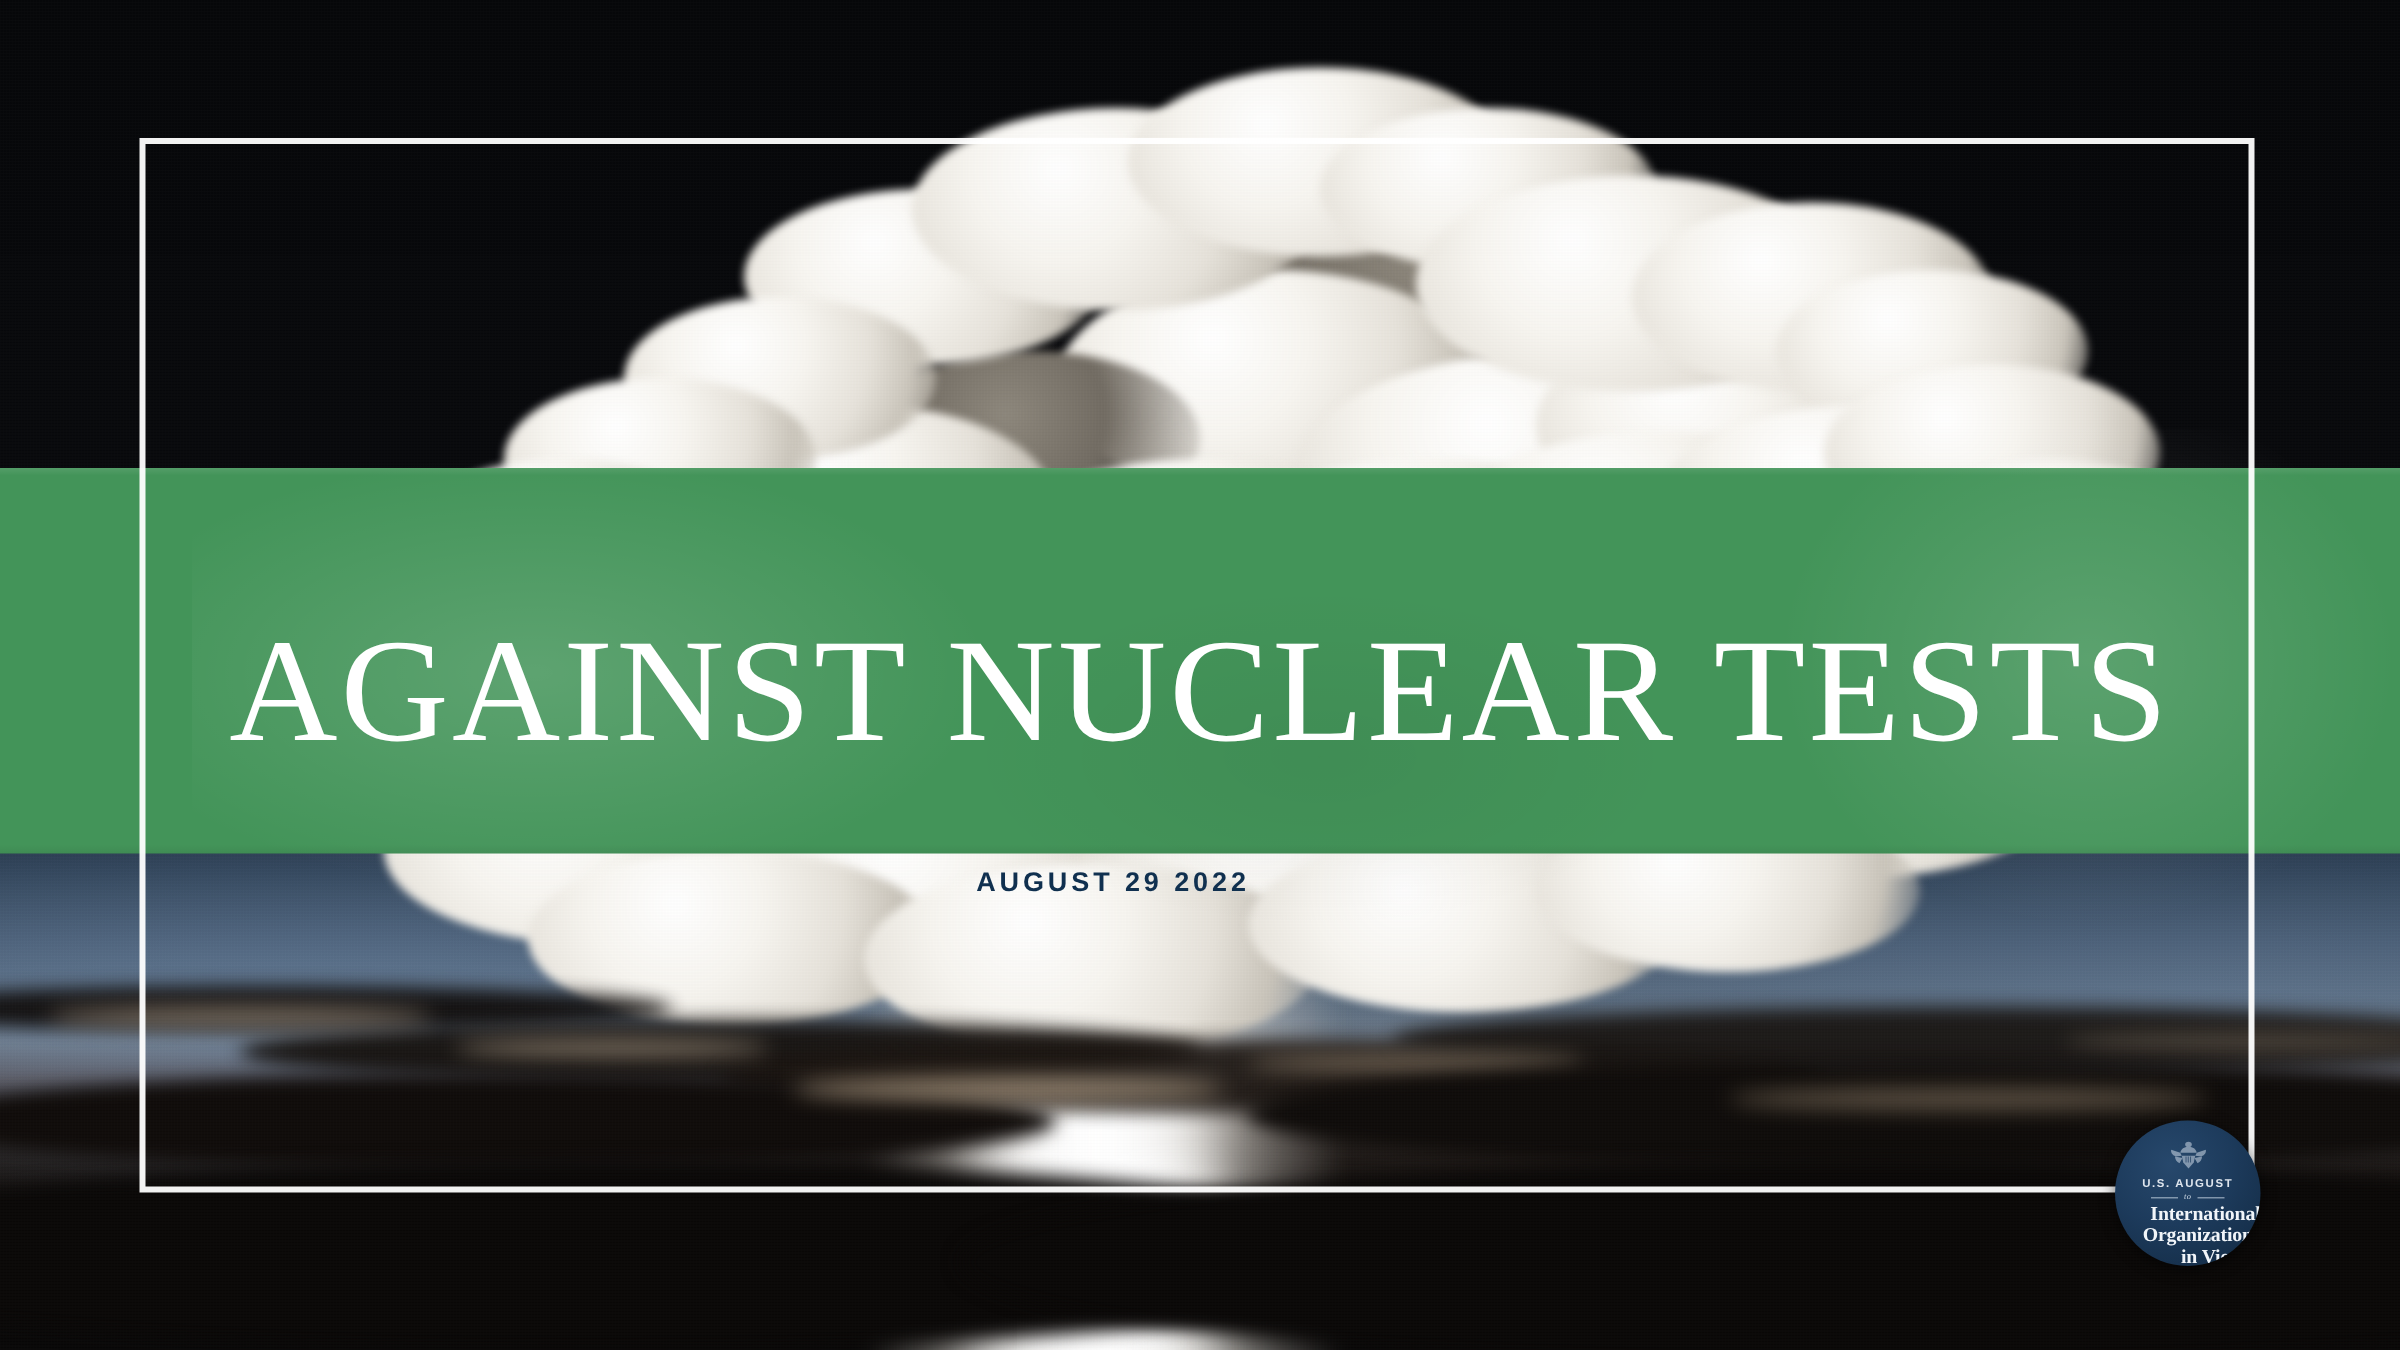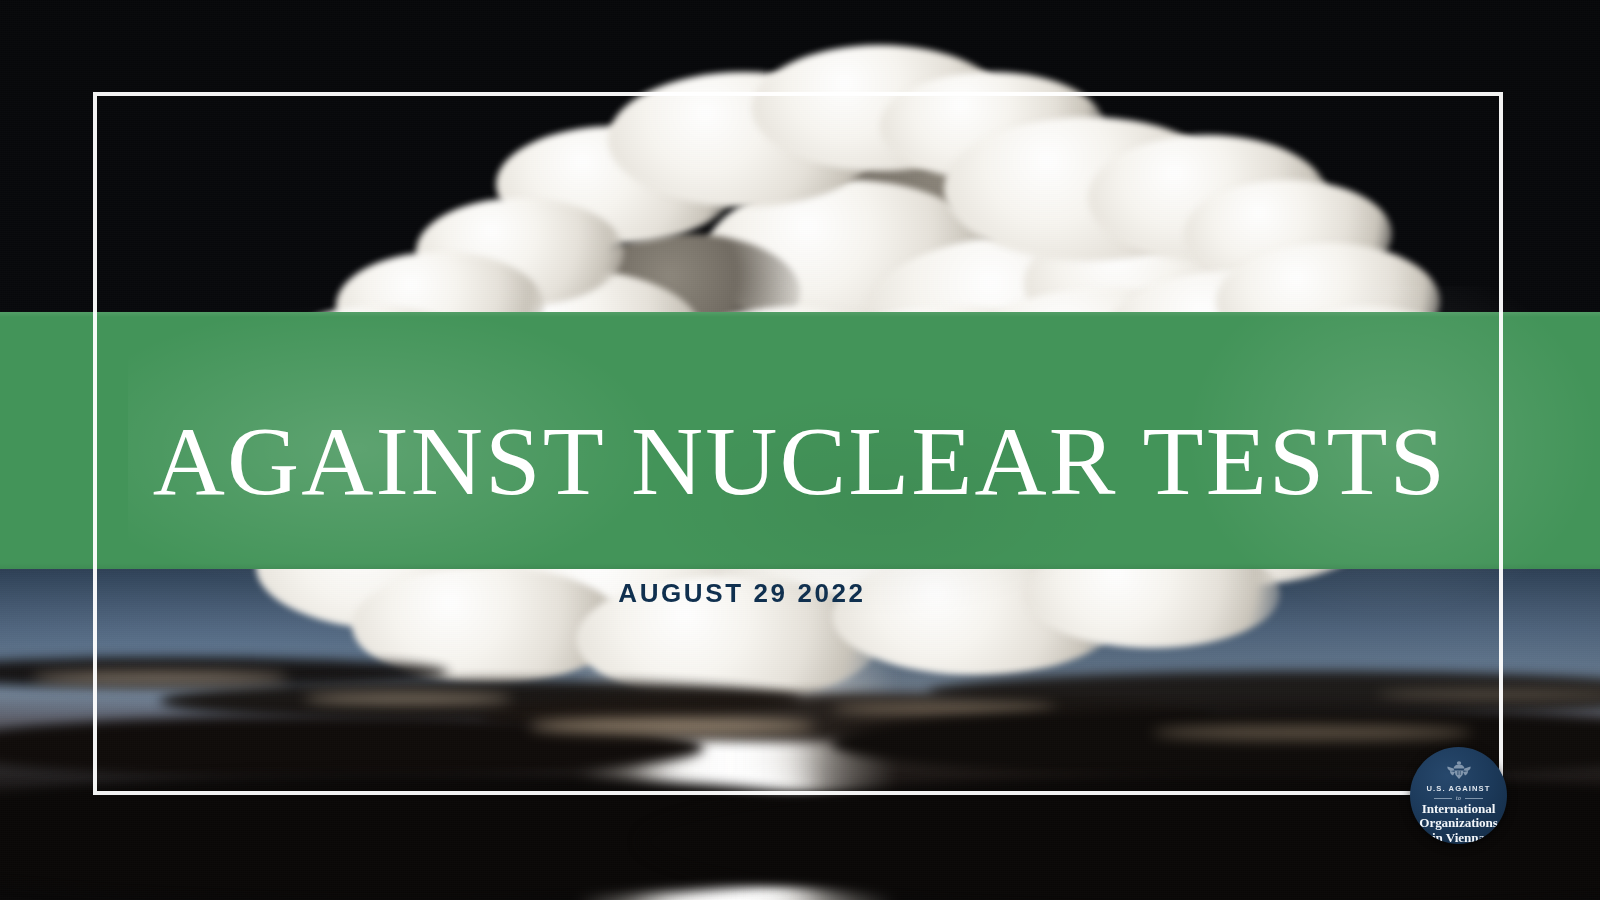--- a/index.html
+++ b/index.html
@@ -187,21 +187,21 @@
     text-transform:uppercase;
     white-space:nowrap;
     transform:scaleX(1.02);
   }
 
   .date {
     position:absolute; left:0; top:578px; width:1484px;
     text-align:center;
     color:#10304f;
     font-family:"Liberation Sans", sans-serif;
-    font-size:26px;
+    font-size:18px;
     font-weight:bold;
     letter-spacing:2.6px;
     text-transform:uppercase;
   }
 
   
   .emblem {
     position:absolute;
     left:1410px; top:747px;
     width:97px; height:97px;
@@ -240,21 +240,21 @@
   .emblem .org {
     position:absolute; left:0; top:55px; width:100%;
     text-align:center;
     color:#f1f5f9;
     font-family:"Liberation Serif", serif;
     font-size:13.2px;
     font-weight:bold;
     line-height:1.08;
     letter-spacing:-.1px;
   }
-  .emblem .org span { display:block; }
+  .emblem .org span { display:block;text-align:right; }
 
   
   .grain {
     position:absolute; inset:0;
     opacity:.16;
     background-image:
       repeating-linear-gradient(0deg, rgba(255,255,255,.05) 0 1px, rgba(0,0,0,.05) 1px 2px),
       repeating-linear-gradient(90deg, rgba(255,255,255,.04) 0 1px, rgba(0,0,0,.04) 1px 2px);
     pointer-events:none;
   }
@@ -363,21 +363,21 @@
         <path d="M8 24 L18 26 L14 33 C10 31 8 28 8 24 Z"></path>
         <path d="M44 24 L34 26 L38 33 C42 31 44 28 44 24 Z"></path>
       </g>
       <g fill="#1d3b5c" opacity=".7">
         <rect x="22" y="24" width="1.4" height="8"></rect>
         <rect x="25" y="24" width="1.4" height="8"></rect>
         <rect x="28" y="24" width="1.4" height="8"></rect>
       </g>
     </svg>
 
-    <div class="mission">U.S. AGAINST</div>
+    <div class="mission">U.S. AUGUST</div>
 
     <div class="rule-wrap">
       <span class="rule"></span>
       <span class="to">to</span>
       <span class="rule"></span>
     </div>
 
     <div class="org">
       <span>International</span>
       <span>Organizations</span>

